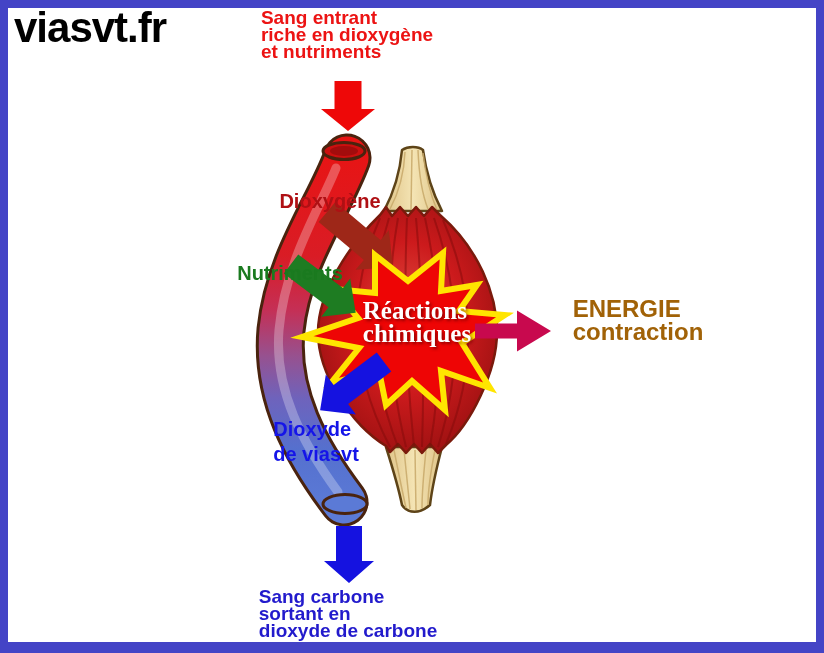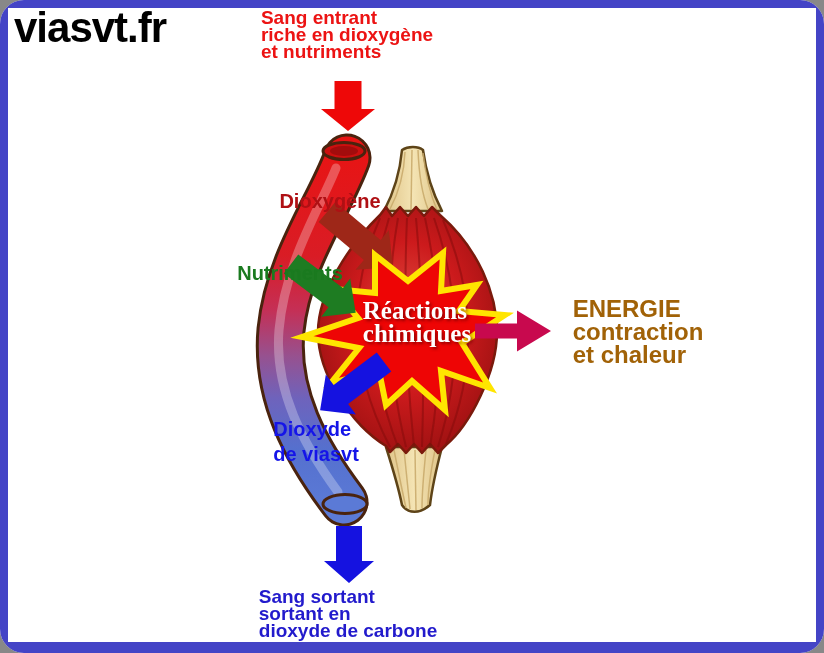--- a/index.html
+++ b/index.html
@@ -3,21 +3,20 @@
 <meta charset="utf-8">
 <style>
   html,body{margin:0;padding:0;background:#888;}
   *{box-sizing:border-box;}
   .stage{
     position:relative;
     width:824px;height:653px;
     background:#ffffff;
     overflow:hidden;
     font-family:"Liberation Sans", sans-serif;
-    border-radius:24px;
   }
   .frame{
     position:absolute;inset:0;
     border:8px solid #4444C6;
     border-bottom-width:11px;
     pointer-events:none;
     z-index:30;
   }
   .diagram-svg{position:absolute;left:0;top:0;z-index:5;}
   .txt{
@@ -151,28 +150,27 @@
   <div class="txt nutriments-label">Nutriments</div>
 
   <div class="txt star-text">
     <div>Réactions</div>
     <div>chimiques</div>
   </div>
 
   <div class="txt energie-text">
     <div>ENERGIE</div>
     <div>contraction</div>
-    <div>et chaleur</div>
   </div>
 
   <div class="txt co2-label">
     <div>Dioxyde</div>
     <div>de viasvt</div>
   </div>
 
   <div class="txt blood-out-text">
-    <div>Sang sortant</div>
+    <div>Sang carbone</div>
     <div>sortant en</div>
     <div>dioxyde de carbone</div>
   </div>
 
   <div class="frame"></div>
 </div>
 
 </body></html>

